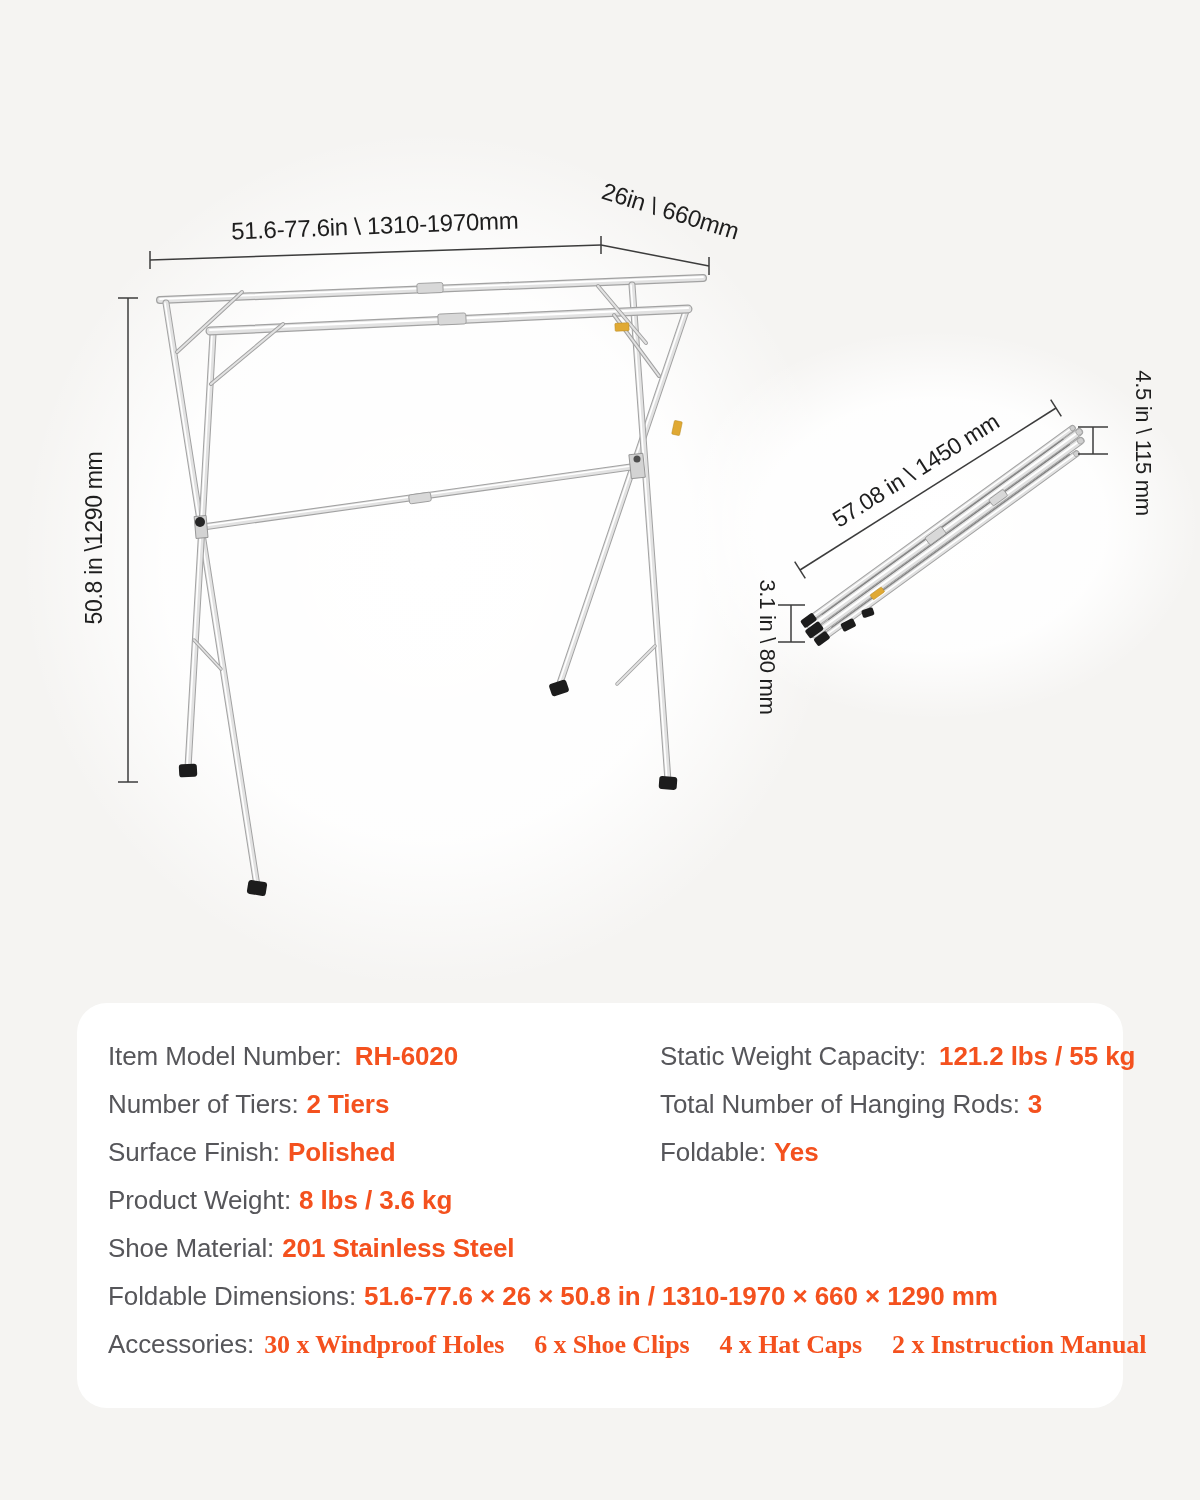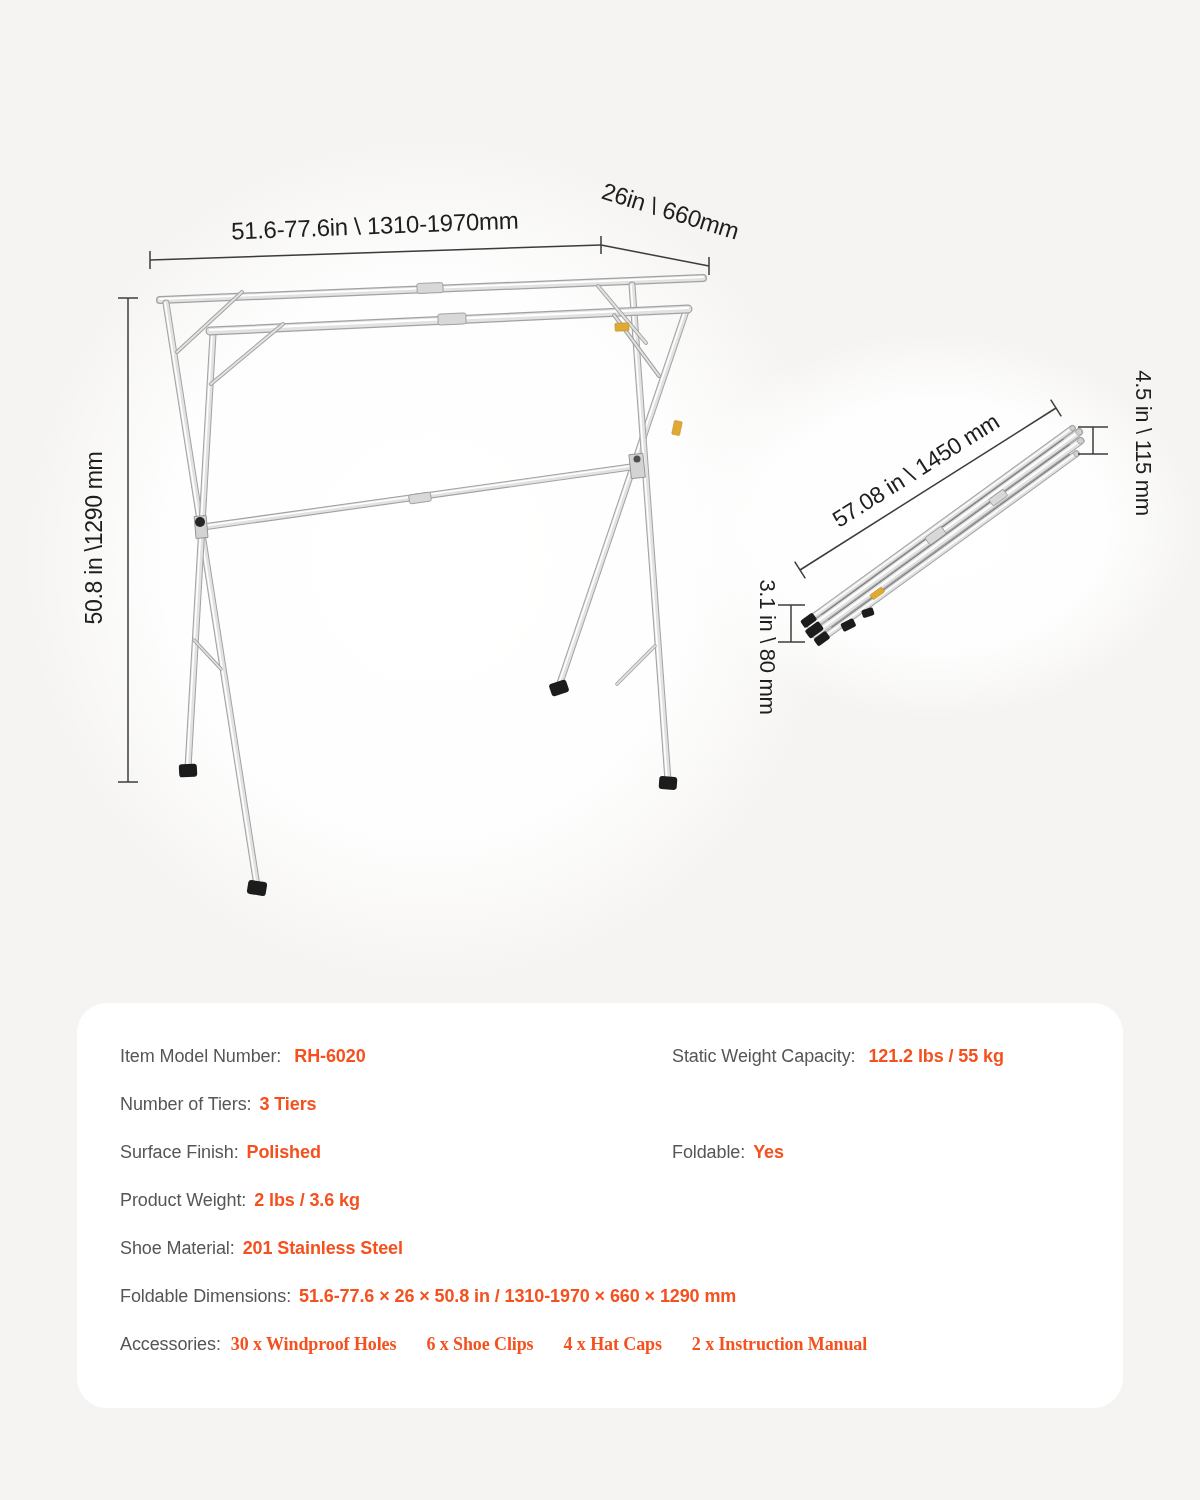--- a/index.html
+++ b/index.html
@@ -33,21 +33,21 @@
 
   
   .spec-panel {
     position: absolute; left: 77px; top: 1003px;
     width: 1046px; height: 405px;
     background: #ffffff; border-radius: 30px;
     padding: 29px 0 0 31px; box-sizing: border-box;
   }
   .spec-row { display: grid; grid-template-columns: 552px 1fr; height: 48px; align-items: center; }
   .spec-row.single { grid-template-columns: 1fr; }
-  .spec-cell { margin: 12px; font-size: 18px; color: #56565a; letter-spacing: -0.1px; white-space: nowrap; }
+  .spec-cell { margin: 0; font-size: 26px; color: #56565a; letter-spacing: -0.1px; white-space: nowrap; }
   .spec-label { color: #56565a; }
   .spec-value { color: #f4511e; font-weight: 700; margin-left: 8px; }
   .spec-value.gap-lg { margin-left: 13px; }
   .spec-value.acc { margin-left: 10px; font-family: Liberation Serif, serif; }
   .spec-value.acc + .spec-value.acc { margin-left: 30px; }
 </style>
 </head>
 <body>
 
 <div class="canvas">
@@ -210,36 +210,39 @@
       <p class="spec-cell">
         <span class="spec-label">Item Model Number:</span><span class="spec-value gap-lg">RH-6020</span>
       </p>
       <p class="spec-cell">
         <span class="spec-label">Static Weight Capacity:</span><span class="spec-value gap-lg">121.2 lbs / 55 kg</span>
       </p>
     </div>
 
     <div class="spec-row">
       <p class="spec-cell">
-        <span class="spec-label">Number of Tiers:</span><span class="spec-value">3 Tiers</span>
+        <span class="spec-label">Number of Tiers:</span><span class="spec-value">2 Tiers</span>
+      </p>
+      <p class="spec-cell">
+        <span class="spec-label">Total Number of Hanging Rods:</span><span class="spec-value">3</span>
       </p>
     </div>
 
     <div class="spec-row">
       <p class="spec-cell">
         <span class="spec-label">Surface Finish:</span><span class="spec-value">Polished</span>
       </p>
       <p class="spec-cell">
         <span class="spec-label">Foldable:</span><span class="spec-value">Yes</span>
       </p>
     </div>
 
     <div class="spec-row">
       <p class="spec-cell">
-        <span class="spec-label">Product Weight:</span><span class="spec-value">2 lbs / 3.6 kg</span>
+        <span class="spec-label">Product Weight:</span><span class="spec-value">8 lbs / 3.6 kg</span>
       </p>
     </div>
 
     <div class="spec-row single">
       <p class="spec-cell">
         <span class="spec-label">Shoe Material:</span><span class="spec-value">201 Stainless Steel</span>
       </p>
     </div>
 
     <div class="spec-row single">

